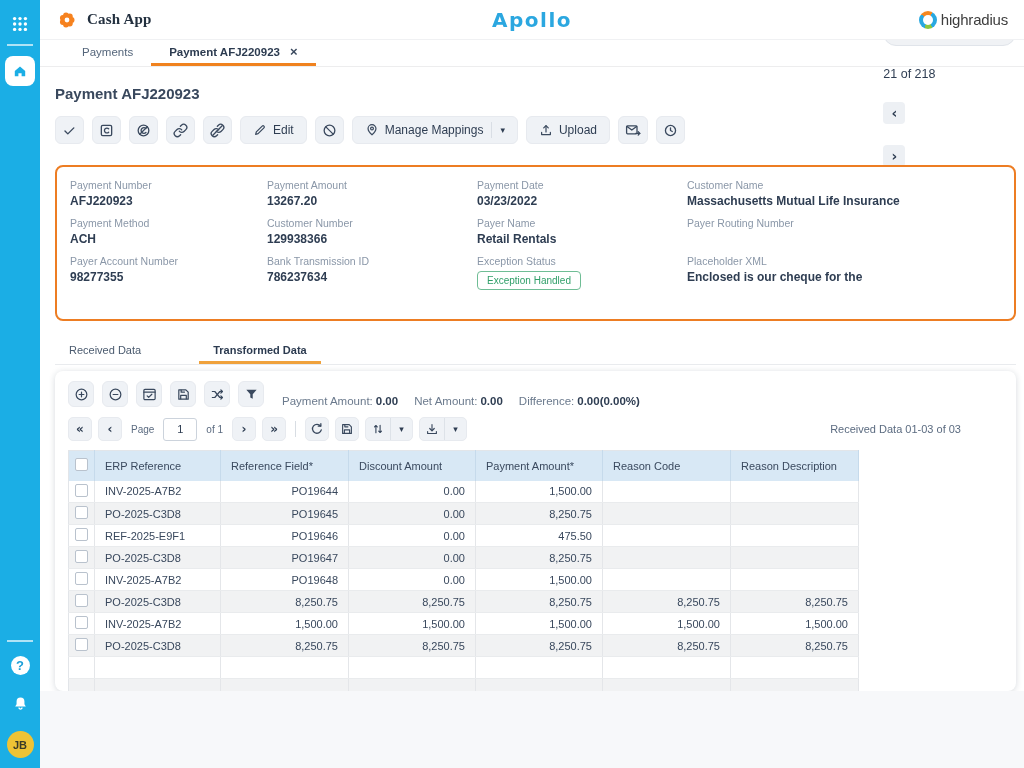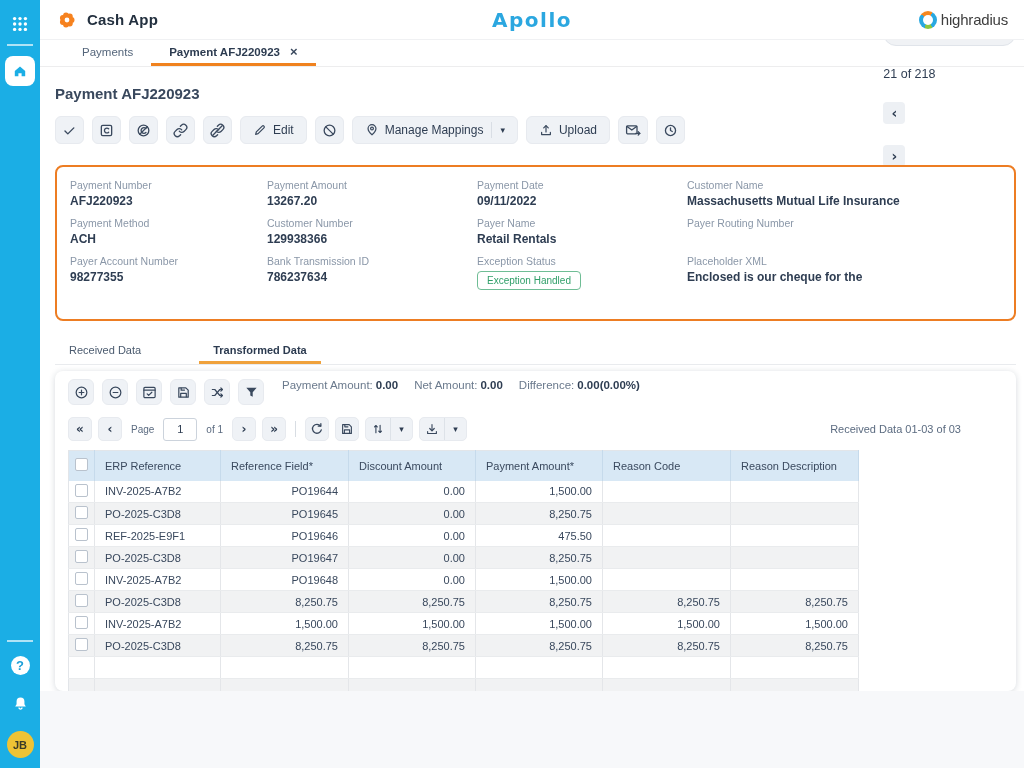--- a/index.html
+++ b/index.html
@@ -17,21 +17,21 @@
   .help-circle { width:19px; height:19px; border-radius:50%; background:#fff; color:#1b9fd8;
     font-size:13px; font-weight:bold; display:flex; align-items:center; justify-content:center; }
   .avatar { width:27px; height:27px; border-radius:50%; background:#eec335; color:#3a3a28;
     font-size:11px; font-weight:bold; display:flex; align-items:center; justify-content:center; }
 
   
   .main { flex:1; display:flex; flex-direction:column; min-width:0; }
   .topbar { height:40px; display:flex; align-items:center; padding:0 16px; position:relative;
     background:#fff; border-bottom:1px solid #f0f1f3; flex-shrink:0; }
   .app-logo { margin-right:9px; display:flex; }
-  .app-name { font-size:15px; font-weight:bold; color:#23303f; letter-spacing:.2px; }
+  .app-name { font-size:15px; font-weight:bold; color:#23303f; letter-spacing:.2px;font-family:Liberation Serif, serif; }
   .product-name { position:absolute; left:0; right:0; text-align:center; color:#2ba7e0;
     font-family:"DejaVu Sans", sans-serif; font-size:20px; font-weight:bold; letter-spacing:1.5px; pointer-events:none; }
   .brand { margin-left:auto; display:flex; align-items:center; gap:4px; }
   .brand-mark { width:18px; height:18px; border-radius:50%; position:relative;
     background:conic-gradient(from -50deg,#f6871f 0 80deg,#29a8e0 80deg 200deg,#8dc63f 200deg 255deg,#29a8e0 255deg 360deg); }
   .brand-mark::after { content:""; position:absolute; inset:4px; border-radius:50%; background:#fff; }
   .brand-name { font-size:15px; color:#3d3d3d; letter-spacing:-.2px; }
 
   .tabbar { height:27px; display:flex; align-items:stretch; padding-left:24px;
     border-bottom:1px solid #ededee; background:#fff; flex-shrink:0; }
@@ -70,21 +70,21 @@
 
   
   .data-tabs { display:flex; margin-top:17px; height:27px; border-bottom:1px solid #e9ebee; flex-shrink:0;gap:44px; }
   .dtab { padding:0 14px; display:flex; align-items:center; font-size:11px; color:#4a5a6e;
     cursor:pointer; border-bottom:3px solid transparent; }
   .dtab.active { color:#2c3b50; font-weight:bold; border-bottom-color:#f0a23c; }
 
   
   .card { margin-top:6px; height:320px; background:#fff; border-radius:8px;
     box-shadow:0 1px 6px rgba(30,50,70,.18); overflow:hidden; padding:8px 0 0 13px; flex-shrink:0; }
-  .card-toolbar { display:flex; align-items:flex-start; gap:8px; height:28px; }
+  .card-toolbar { display:flex; align-items:flex-end; gap:8px; height:28px; }
   .sbtn { width:26px; height:26px; background:#eff2f6; border:1px solid #e7eaef; border-radius:6px;
     display:flex; align-items:center; justify-content:center; cursor:pointer; }
   .summary { display:flex; align-items:center; gap:16px; margin-left:10px; font-size:11.5px; color:#6b7a8d; }
   .summary b { color:#2e3d52; margin-left:3px; }
 
   .pg-row { display:flex; align-items:center; gap:6px; margin-top:9px; height:26px; }
   .pg-btn { width:24px; height:24px; background:#eff2f6; border:1px solid #e7eaef; border-radius:5px;
     display:flex; align-items:center; justify-content:center; font-size:12px; font-weight:bold; color:#2e3d52;
     cursor:pointer; font-family:"DejaVu Sans", sans-serif; }
   .pg-label { font-size:10px; color:#5b6b80; margin:0 3px; }
@@ -283,21 +283,21 @@
             <div>
               <div class="plabel">Payment Number</div>
               <div class="pvalue">AFJ220923</div>
             </div>
             <div>
               <div class="plabel">Payment Amount</div>
               <div class="pvalue">13267.20</div>
             </div>
             <div>
               <div class="plabel">Payment Date</div>
-              <div class="pvalue">09/11/2022</div>
+              <div class="pvalue">03/23/2022</div>
             </div>
             <div>
               <div class="plabel">Customer Name</div>
               <div class="pvalue">Massachusetts Mutual Life Insurance</div>
             </div>
             <div>
               <div class="plabel">Payment Method</div>
               <div class="pvalue">ACH</div>
             </div>
             <div>

